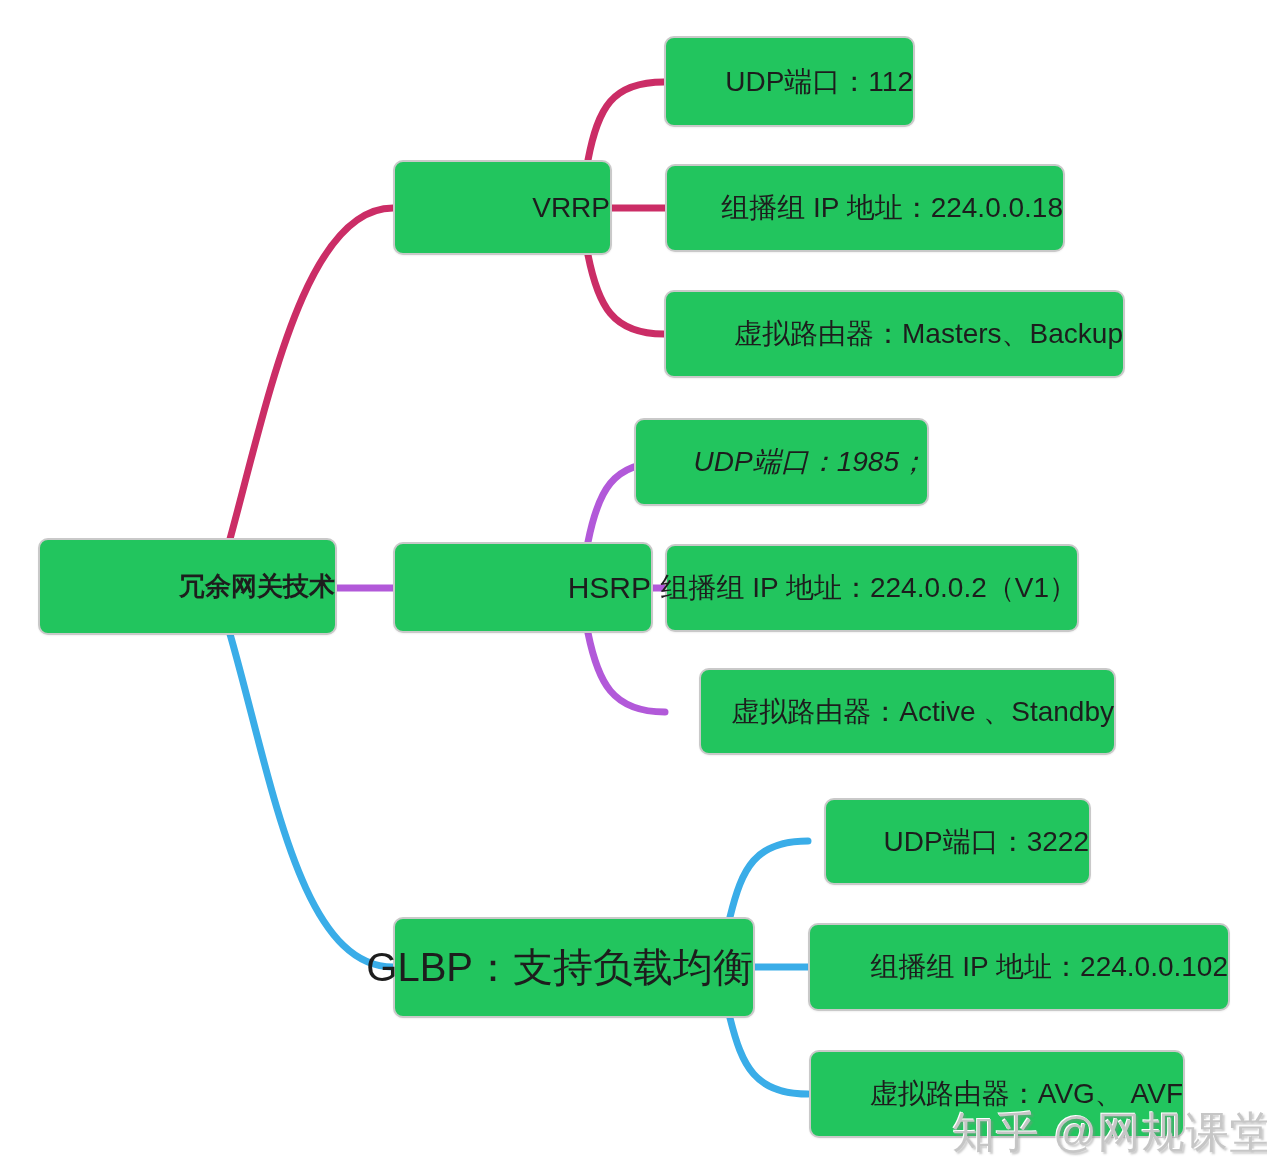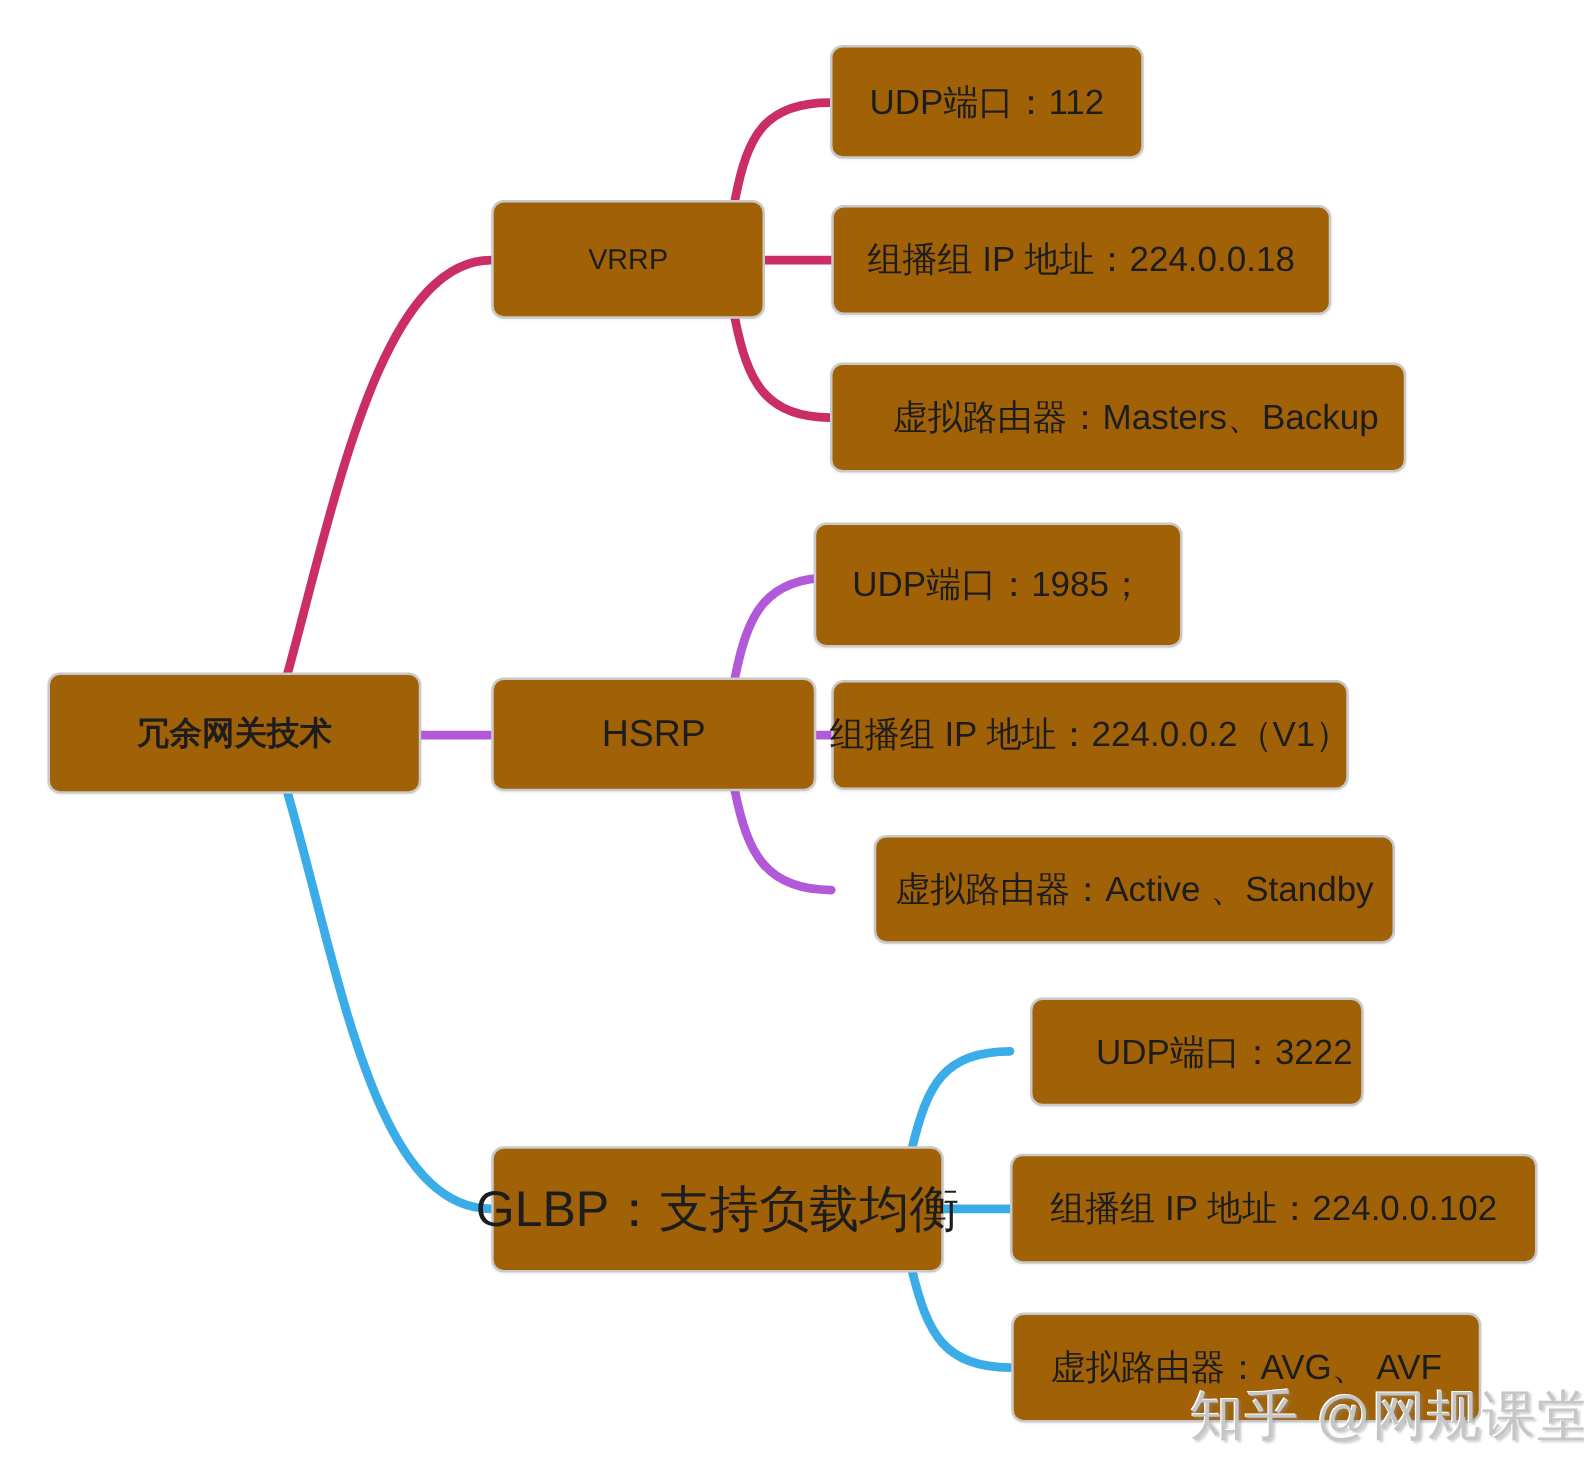--- a/index.html
+++ b/index.html
@@ -6,41 +6,41 @@
   html, body { width: 1267px; height: 1176px; background: #ffffff; overflow: hidden; }
   body { position: relative; font-family: "Liberation Sans", "DejaVu Sans", sans-serif; }
 
   svg.connector-layer {
     position: absolute; left: 0; top: 0; z-index: 0;
   }
   svg.connector-layer path { fill: none; stroke-width: 7; stroke-linecap: round; }
 
   .node {
     position: absolute; z-index: 1;
-    background: #a16207;
+    background: #22c55e;
     border: 2px solid #c9c9c9;
     border-radius: 10px;
     box-shadow: 0 1px 2px rgba(0,0,0,0.06);
-    display: flex; align-items: center; justify-content: center;
+    display: flex; align-items: center; justify-content: flex-end;
     color: #1d1d1d;
     font-size: 28px;
     white-space: nowrap;
     cursor: default;
   }
 
   .n-root  { left: 38px;  top: 538px;  width: 299px; height: 97px;  font-size: 26px; font-weight: bold; }
-  .n-vrrp  { left: 393px; top: 160px;  width: 219px; height: 95px;  font-size: 23px; }
+  .n-vrrp  { left: 393px; top: 160px;  width: 219px; height: 95px;  font-size: 28px; }
   .n-hsrp  { left: 393px; top: 542px;  width: 260px; height: 91px;  font-size: 30px; }
   .n-glbp  { left: 393px; top: 917px;  width: 362px; height: 101px; font-size: 40px; }
 
   .n-v1 { left: 664px; top: 36px;   width: 251px; height: 91px; }
   .n-v2 { left: 665px; top: 164px;  width: 400px; height: 88px; }
   .n-v3 { left: 664px; top: 290px;  width: 461px; height: 88px; padding-left: 28px; }
 
-  .n-h1 { left: 651px; top: 418px;  width: 295px; height: 100px; }
+  .n-h1 { left: 634px; top: 418px;  width: 295px; height: 88px; font-style: italic; }
   .n-h2 { left: 665px; top: 544px;  width: 414px; height: 88px; }
   .n-h3 { left: 699px; top: 668px;  width: 417px; height: 87px; }
 
   .n-g1 { left: 824px; top: 798px;  width: 267px; height: 87px; padding-left: 44px; }
   .n-g2 { left: 808px; top: 923px;  width: 422px; height: 88px; }
   .n-g3 { left: 809px; top: 1050px; width: 376px; height: 88px; }
 
   .watermark {
     position: absolute; z-index: 2;
     left: 952px; top: 1104px;

